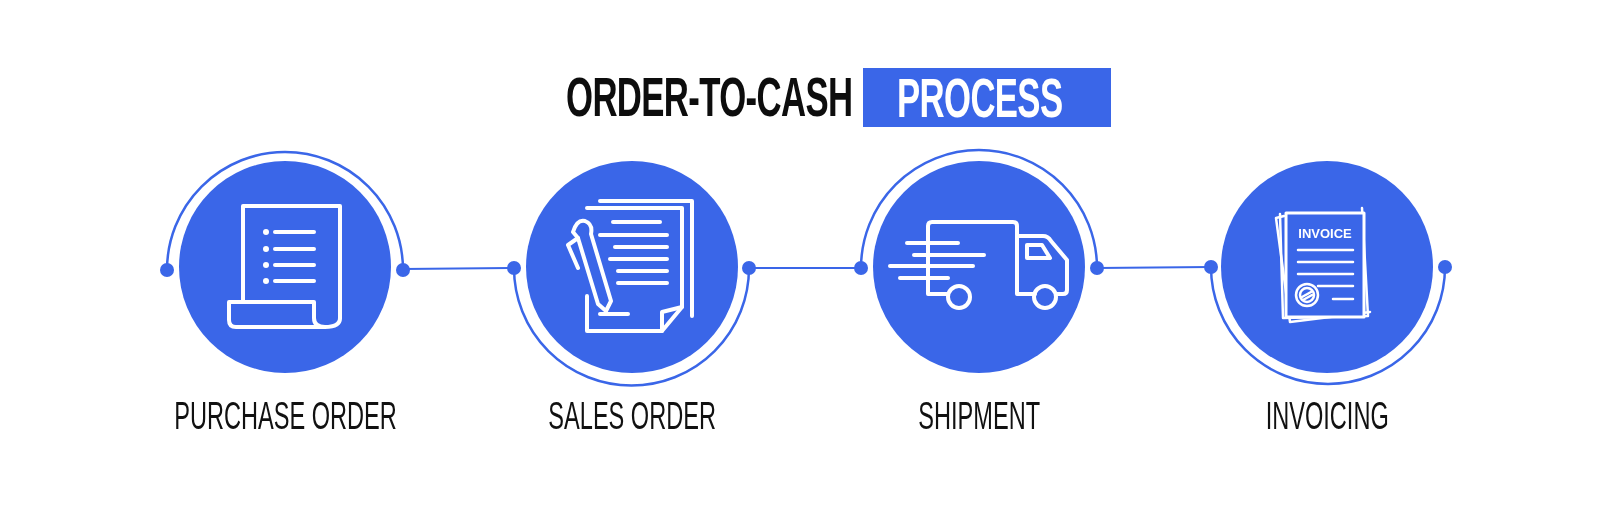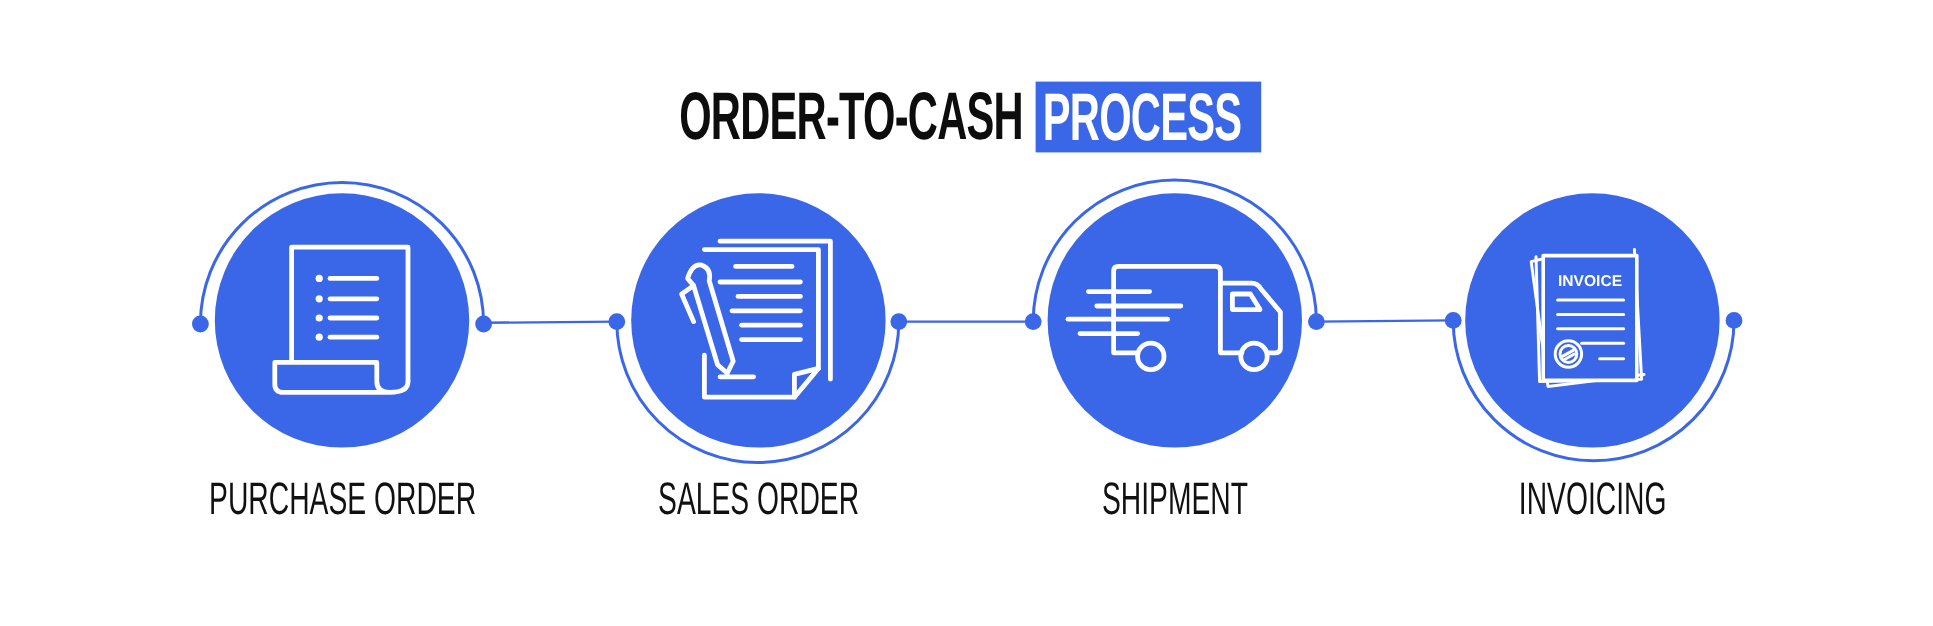--- a/index.html
+++ b/index.html
@@ -1,21 +1,21 @@
 <!DOCTYPE html>
 <html><head>
   <meta charset="utf-8">
   <style>
     html, body { margin: 0; padding: 0; background: #ffffff; }
     body { width: 1611px; height: 522px; position: relative; overflow: hidden; font-family: "Liberation Sans", sans-serif; }
     .title { position: absolute; top: 66px; left: 0; width: 1611px; height: 62px; }
     .title-black { position: absolute; left: 566px; top: 0; width: 296px; height: 62px; display: flex; align-items: flex-start; }
     .title-black span, .title-box span { display: inline-block; font-family: "Liberation Sans", sans-serif; font-weight: bold; font-size: 56px; line-height: 62px; transform-origin: left center; white-space: nowrap; letter-spacing: -1px; }
     .title-black span { color: #0d0d0d; transform: scaleX(0.62); }
-    .title-box { position: absolute; left: 863px; top: 2px; width: 188px; height: 59px; background: #3a66e8; display: flex; align-items: center; }
+    .title-box { position: absolute; left: 863px; top: 2px; width: 220px; height: 59px; background: #3a66e8; display: flex; align-items: center; padding-left: 28px; }
     .title-box span { color: #ffffff; transform: scaleX(0.62); margin-left: 6px; }
     svg.main { position: absolute; left: 0; top: 0; }
     .label { position: absolute; top: 396px; height: 40px; display: flex; justify-content: center; }
     .label span { display: inline-block; font-family: "Liberation Sans", sans-serif; font-size: 38px; line-height: 40px; color: #111111; transform: scaleX(0.62); white-space: nowrap; transform-origin: center center; }
   </style>
 </head>
 <body>
 
 <div class="title">
   <div class="title-black">

